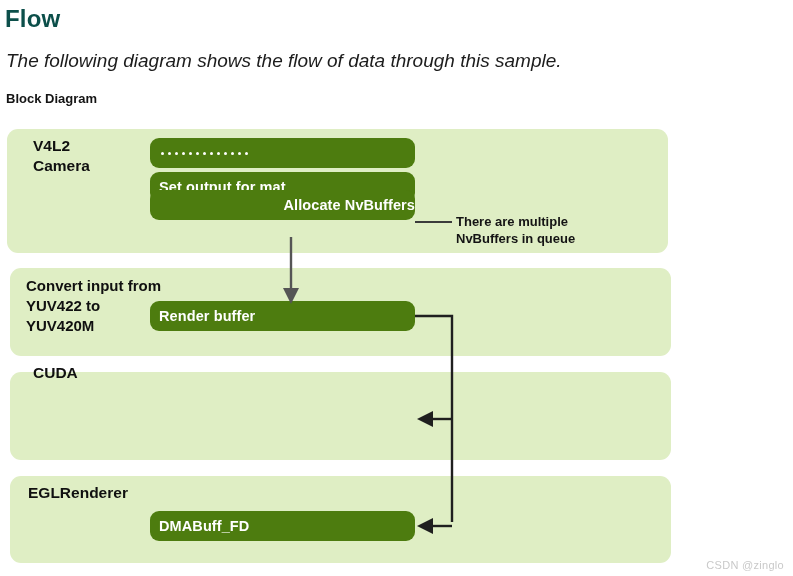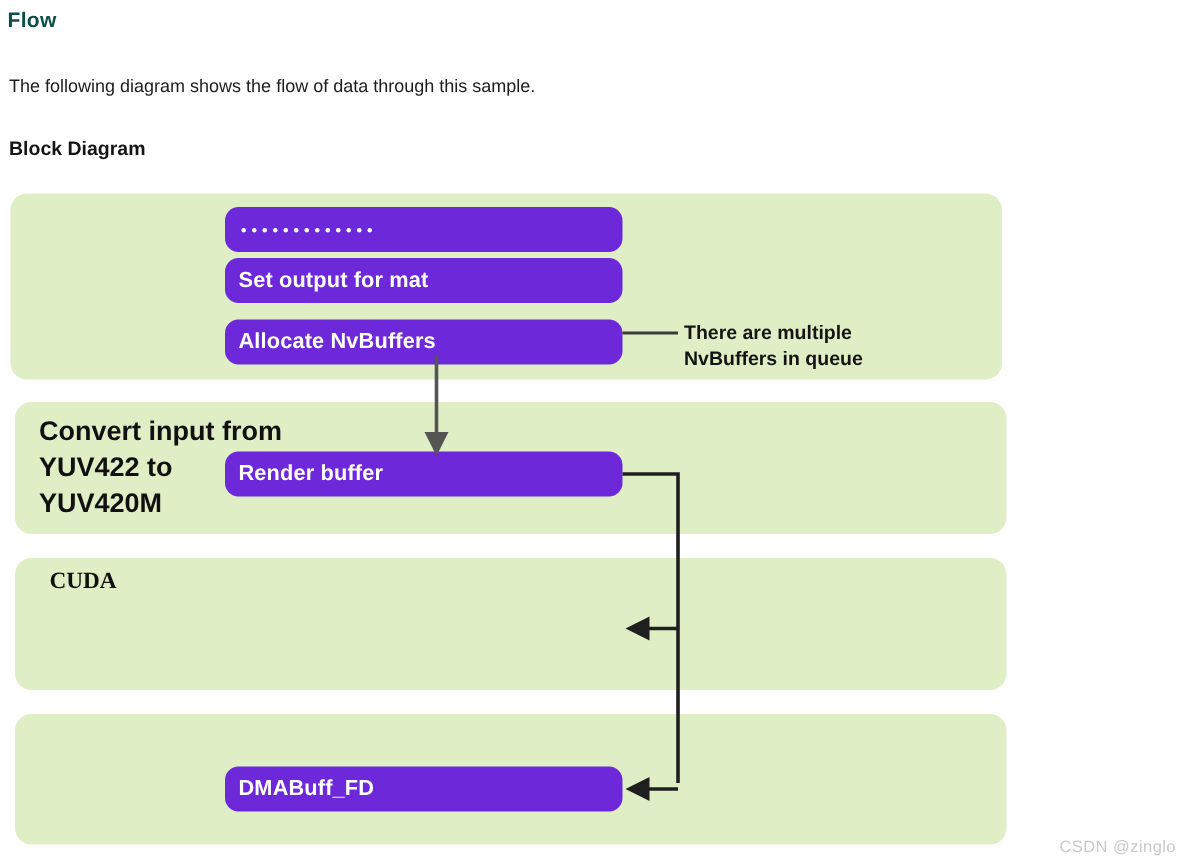--- a/index.html
+++ b/index.html
@@ -14,31 +14,32 @@
     overflow: hidden;
     font-family: "Liberation Sans", sans-serif;
     color: #1b1b1b;
   }
 
   
   #page-title {
     position: absolute;
     left: 5px;
     top: 5px;
-    font-size: 14px;
+    font-size: 24px;
     font-weight: bold;
     color: #0c4f4a;
     letter-spacing: 0.2px;
   }
   #intro-paragraph {
     position: absolute;
     left: 6px;
     top: 50px;
-    font-size: 12px;
+    font-size: 19px;
     color: #1c1c1c;
+    font-style: italic;
   }
   #section-subtitle {
     position: absolute;
     left: 6px;
     top: 91px;
     font-size: 13px;
     font-weight: bold;
     color: #141414;
   }
 
@@ -63,21 +64,21 @@
     color: #101010;
     line-height: 1.32;
     white-space: pre-line;
   }
 
   .pill {
     position: absolute;
     left: 150px;
     width: 265px;
     height: 30px;
-    background: #6d28d9;
+    background: #4d7c0f;
     border-radius: 9px;
     box-sizing: border-box;
     display: flex;
     align-items: center;
     padding-left: 9px;
   }
   .pill-label {
     font-size: 14.5px;
     font-weight: bold;
     color: #ffffff;
@@ -131,20 +132,22 @@
 
 <div id="page-title">Flow</div>
 
 <div id="intro-paragraph">The following diagram shows the flow of data through this sample.</div>
 
 <div id="section-subtitle">Block Diagram</div>
 
 <div id="block-diagram">
 
   <div class="panel" style="left:7px; top:129px; width:661px; height:124px;"></div>
+  <div class="panel-label" style="left:33px; top:136px;">V4L2
+Camera</div>
 
   <div class="pill" style="top:138px;">
     <span class="pill-dots">
       <i></i>
         <i></i>
         <i></i>
         <i></i>
         <i></i>
         <i></i>
         <i></i>
@@ -154,41 +157,42 @@
         <i></i>
         <i></i>
         <i></i>
     </span>
   </div>
 
   <div class="pill" style="top:172px;">
     <span class="pill-label">Set output for mat</span>
   </div>
 
-  <div class="pill" style="top:213px;">
+  <div class="pill" style="top:190px;justify-content:flex-end;">
     <span class="pill-label">Allocate NvBuffers</span>
   </div>
 
   <div class="note" style="left:456px; top:213px;">There are multiple
 NvBuffers in queue</div>
 
   <div class="panel" style="left:10px; top:268px; width:661px; height:88px;"></div>
-  <div class="panel-label" style="left:26px; top:276px; font-size:18px;">Convert input from
+  <div class="panel-label" style="left:26px; top:276px; font-size:15px;">Convert input from
 YUV422 to
 YUV420M</div>
 
   <div class="pill" style="top:301px;">
     <span class="pill-label">Render buffer</span>
   </div>
 
   <div class="panel" style="left:10px; top:372px; width:661px; height:88px;"></div>
-  <div class="panel-label" style="left:33px; top:378px;font-family:Liberation Serif, serif;">CUDA</div>
+  <div class="panel-label" style="left:33px; top:363px;">CUDA</div>
 
 
   <div class="panel" style="left:10px; top:476px; width:661px; height:87px;"></div>
+  <div class="panel-label" style="left:28px; top:483px;">EGLRenderer</div>
 
   <div class="pill" style="top:511px;">
     <span class="pill-label">DMABuff_FD</span>
   </div>
 
   <svg id="connector-layer" viewBox="0 0 793 576" width="793" height="576">
 
     <line x1="415" y1="222" x2="452" y2="222" stroke="#3b3b3b" stroke-width="2"></line>
 
     <line x1="291" y1="237" x2="291" y2="293" stroke="#555555" stroke-width="2.4"></line>

